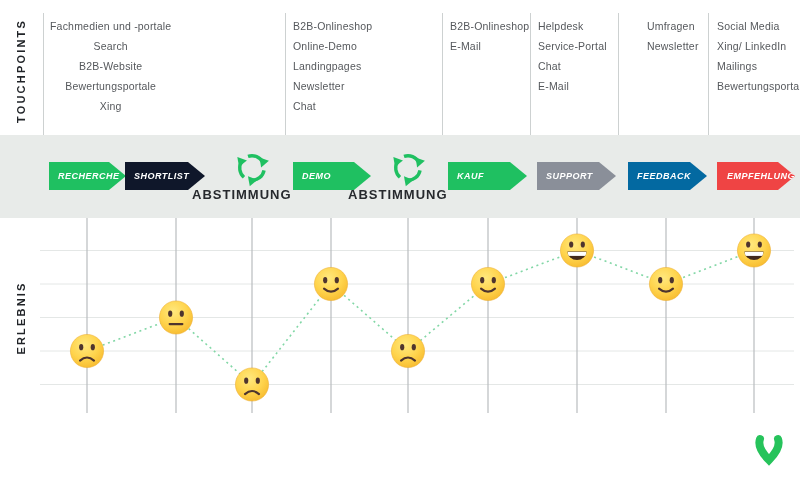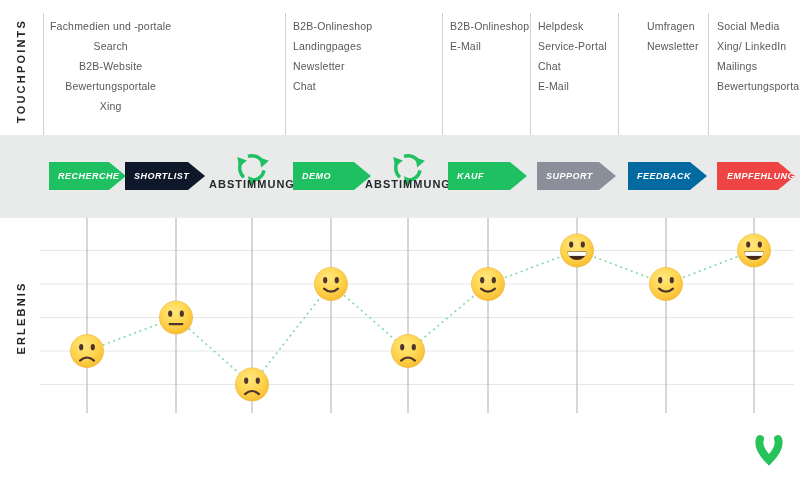--- a/index.html
+++ b/index.html
@@ -16,22 +16,22 @@
   .tp-item{font-size:10.5px;color:#55585c;line-height:20px;letter-spacing:.2px;white-space:nowrap;}
   #band{position:absolute;left:0;top:135px;width:800px;height:83px;}
   .step-arrow{
     position:absolute;top:162px;height:28px;display:flex;align-items:center;
     clip-path:polygon(0 0,calc(100% - 17px) 0,100% 50%,calc(100% - 17px) 100%,0 100%);
     color:#fff;font-weight:bold;font-size:9px;letter-spacing:.5px;
     padding-left:9px;box-sizing:border-box;white-space:nowrap;font-style:italic;
   }
   .loop-icon{position:absolute;top:147px;width:42px;height:42px;}
   .loop-label{
-    position:absolute;top:178px;width:120px;text-align:center;
-    font-size:11px;font-weight:bold;letter-spacing:1px;color:#26292d;white-space:nowrap;
+    position:absolute;top:187px;width:120px;text-align:left;
+    font-size:13px;font-weight:bold;letter-spacing:1px;color:#26292d;white-space:nowrap;
   }
   #chart-svg{position:absolute;left:0;top:0;pointer-events:none;}
   #brand-logo{position:absolute;left:751px;top:431px;}
 </style>
 </head>
 <body>
 
 <div class="rot" style="left:21px;top:71px">TOUCHPOINTS</div>
 <div class="rot" style="left:21px;top:176px">SCHRITT</div>
 <div class="rot" style="left:21px;top:318px">ERLEBNIS</div>
@@ -45,20 +45,21 @@
     <div class="sep" style="left: 708px; background: rgb(205, 209, 209);"></div>
     <div class="tp-col" style="left: 50px; text-align: center;">
       <div class="tp-item">Fachmedien und -portale</div>
       <div class="tp-item">Search</div>
       <div class="tp-item">B2B-Website</div>
       <div class="tp-item">Bewertungsportale</div>
       <div class="tp-item">Xing</div>
     </div>
     <div class="tp-col" style="left: 293px;">
       <div class="tp-item">B2B-Onlineshop</div>
+      <div class="tp-item">Online-Demo</div>
       <div class="tp-item">Landingpages</div>
       <div class="tp-item">Newsletter</div>
       <div class="tp-item">Chat</div>
     </div>
     <div class="tp-col" style="left: 450px;">
       <div class="tp-item">B2B-Onlineshop</div>
       <div class="tp-item">E-Mail</div>
     </div>
     <div class="tp-col" style="left: 538px;">
       <div class="tp-item">Helpdesk</div>

